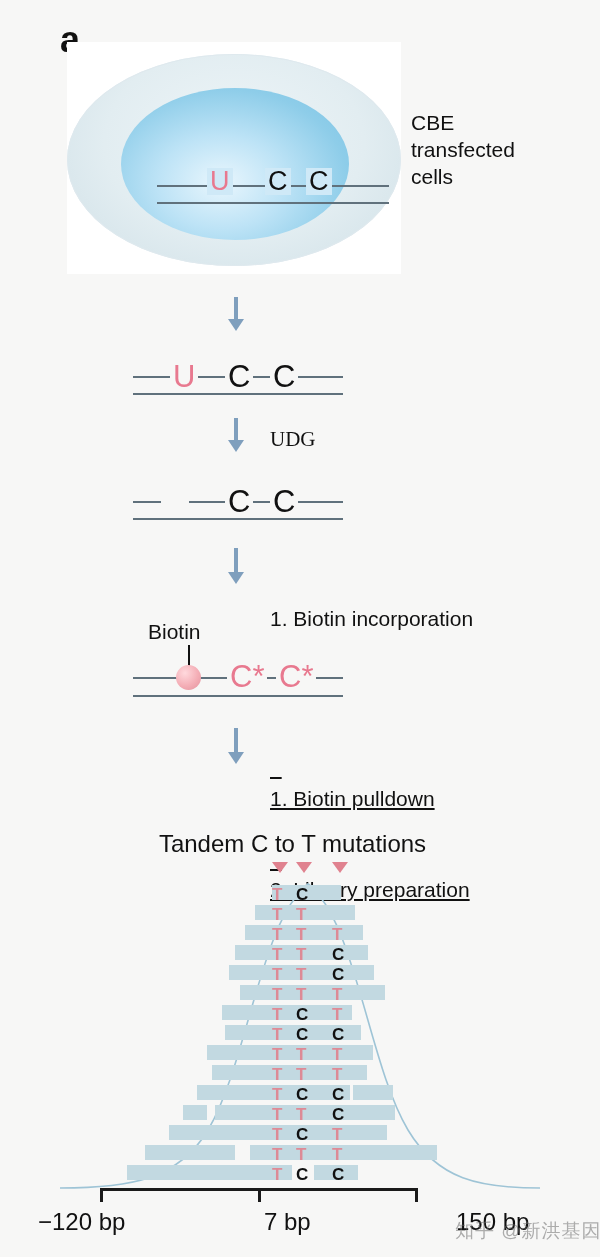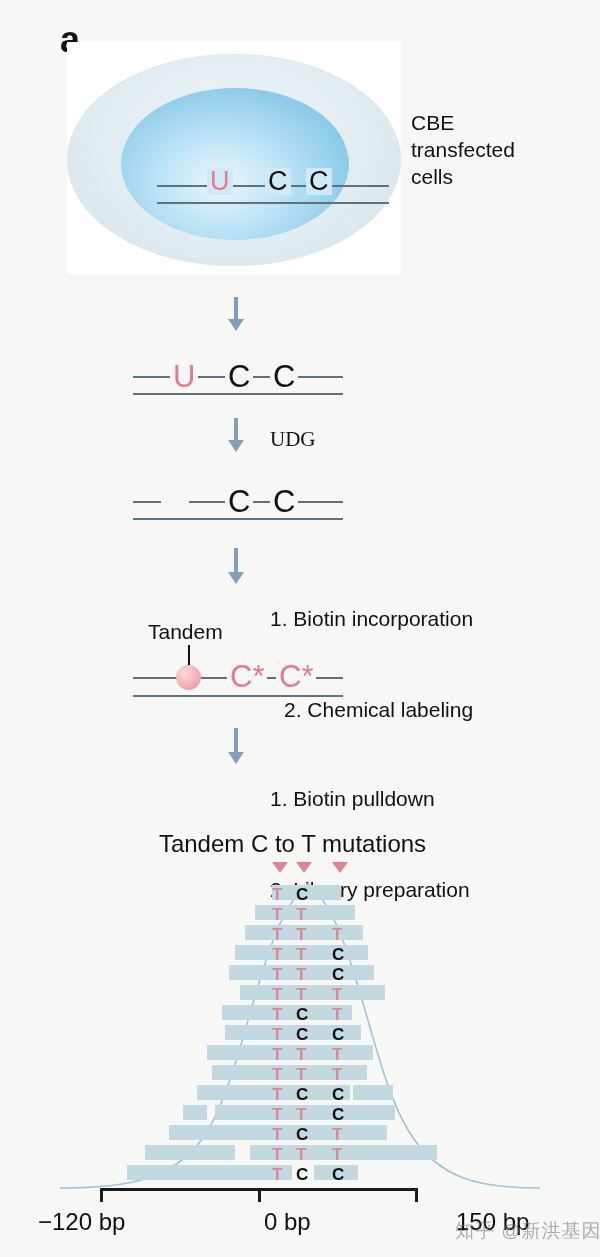--- a/index.html
+++ b/index.html
@@ -111,38 +111,37 @@
   <div class="base blk" style="left:92px;top:5px;">C</div>
   <div class="base blk" style="left:137px;top:5px;">C</div>
 </div>
 
 <div class="arrow abs" style="left:228px;top:548px;height:40px;">
   <div class="shaft" style="height:26px;"></div>
   <div class="head" style="top:24px;"></div>
 </div>
 <div class="steplabel" style="left:270px;top:543px;text-align:right;">
   <div>1. Biotin incorporation</div>
-  <div>2. Chemical labeling</div>
-</div>
-
-<div class="abs" id="biotin-text" style="left:148px;top:620px;">Tandem</div>
+</div>
+
+<div class="abs" id="biotin-text" style="left:148px;top:620px;">Biotin</div>
 <div class="abs" id="biotin-stem" style="left:188px;top:645px;height:22px;"></div>
 <div class="dna-row abs" style="left:133px;top:658px;width:210px;height:42px;">
   <div class="top" style="left:0;top:19px;width:210px;"></div>
   <div class="bot" style="left:0;top:37px;width:210px;"></div>
   <div class="base red" style="left:94px;top:3px;">C*</div>
   <div class="base red" style="left:143px;top:3px;">C*</div>
 </div>
 <div class="abs" id="biotin-ball" style="left:176px;top:665px;"></div>
 
 <div class="arrow abs" style="left:228px;top:728px;height:40px;">
   <div class="shaft" style="height:26px;"></div>
   <div class="head" style="top:24px;"></div>
 </div>
-<div class="steplabel" style="left:270px;top:723px;">
+<div class="steplabel" style="left:270px;top:723px;text-decoration:underline;">
   <div>1. Biotin pulldown</div>
   <div>2. Library preparation</div>
 </div>
 
 <div class="abs" id="tandem-title">Tandem C to T mutations</div>
 
 <div class="tri abs" style="left:272px;top:862px;"></div>
 <div class="tri abs" style="left:296px;top:862px;"></div>
 <div class="tri abs" style="left:332px;top:862px;"></div>
 
@@ -215,16 +214,16 @@
     <div class="rb t" style="left: 272px; top: 281px;">T</div>
     <div class="rb c" style="left: 296px; top: 281px;">C</div>
     <div class="rb c" style="left: 332px; top: 281px;">C</div>
   </div>
 
 <div class="abs" id="axis-line"></div>
 <div class="axis-tick abs" style="left:100px;top:1188px;height:14px;"></div>
 <div class="axis-tick abs" style="left:258px;top:1188px;height:14px;"></div>
 <div class="axis-tick abs" style="left:415px;top:1188px;height:14px;"></div>
 <div class="axis-lab abs" style="left:38px;top:1208px;">−120 bp</div>
-<div class="axis-lab abs" style="left:264px;top:1208px;">0 bp</div>
+<div class="axis-lab abs" style="left:264px;top:1208px;">7 bp</div>
 <div class="axis-lab abs" style="left:456px;top:1208px;text-align:center;">150 bp</div>
 
 <div class="abs" id="watermark">知乎 @新洪基因</div>
 
 </body></html>

